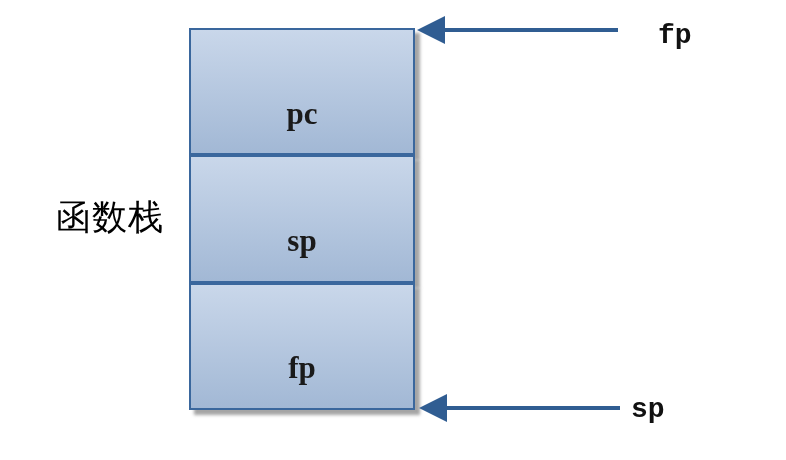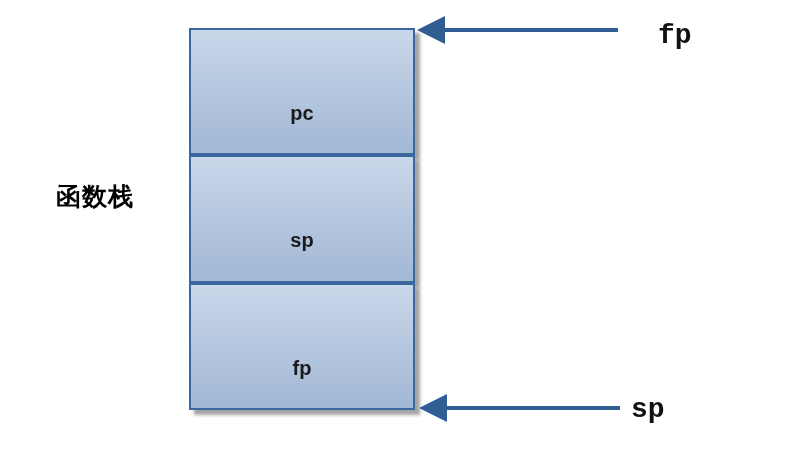--- a/index.html
+++ b/index.html
@@ -15,23 +15,23 @@
     position: relative;
     width: 786px;
     height: 460px;
     background: #ffffff;
     overflow: hidden;
     font-family: "Liberation Sans", sans-serif;
   }
   .stack-label {
     position: absolute;
     left: 56px;
-    top: 180px;
-    font-size: 25px;
-    font-weight: bold;
+    top: 194px;
+    font-size: 35px;
+    font-weight: normal;
     color: #000000;
     letter-spacing: 1px;
     font-family: "Liberation Sans", sans-serif;
   }
   .stack {
     position: absolute;
     left: 189px;
     top: 28px;
     width: 226px;
     height: 382px;
@@ -41,22 +41,22 @@
   .frame {
     flex: 1;
     border: 2.5px solid var(--frame-border);
     background: linear-gradient(to bottom, var(--frame-fill-top), var(--frame-fill-bottom));
     box-shadow: 5px 5px 3px rgba(105,105,105,0.6);
     display: flex;
     align-items: center;
     justify-content: center;
   }
   .frame-text {
-    font-family: Liberation Sans, sans-serif;
-    font-size: 20px;
+    font-family: Liberation Serif, serif;
+    font-size: 31px;
     font-weight: 600;
     color: var(--label-text);
     margin-top: 44px;
   }
   .arrow-svg {
     position: absolute;
     width: 205px;
     height: 32px;
   }
   .arrow-svg.top { left: 415px; top: 14px; }

